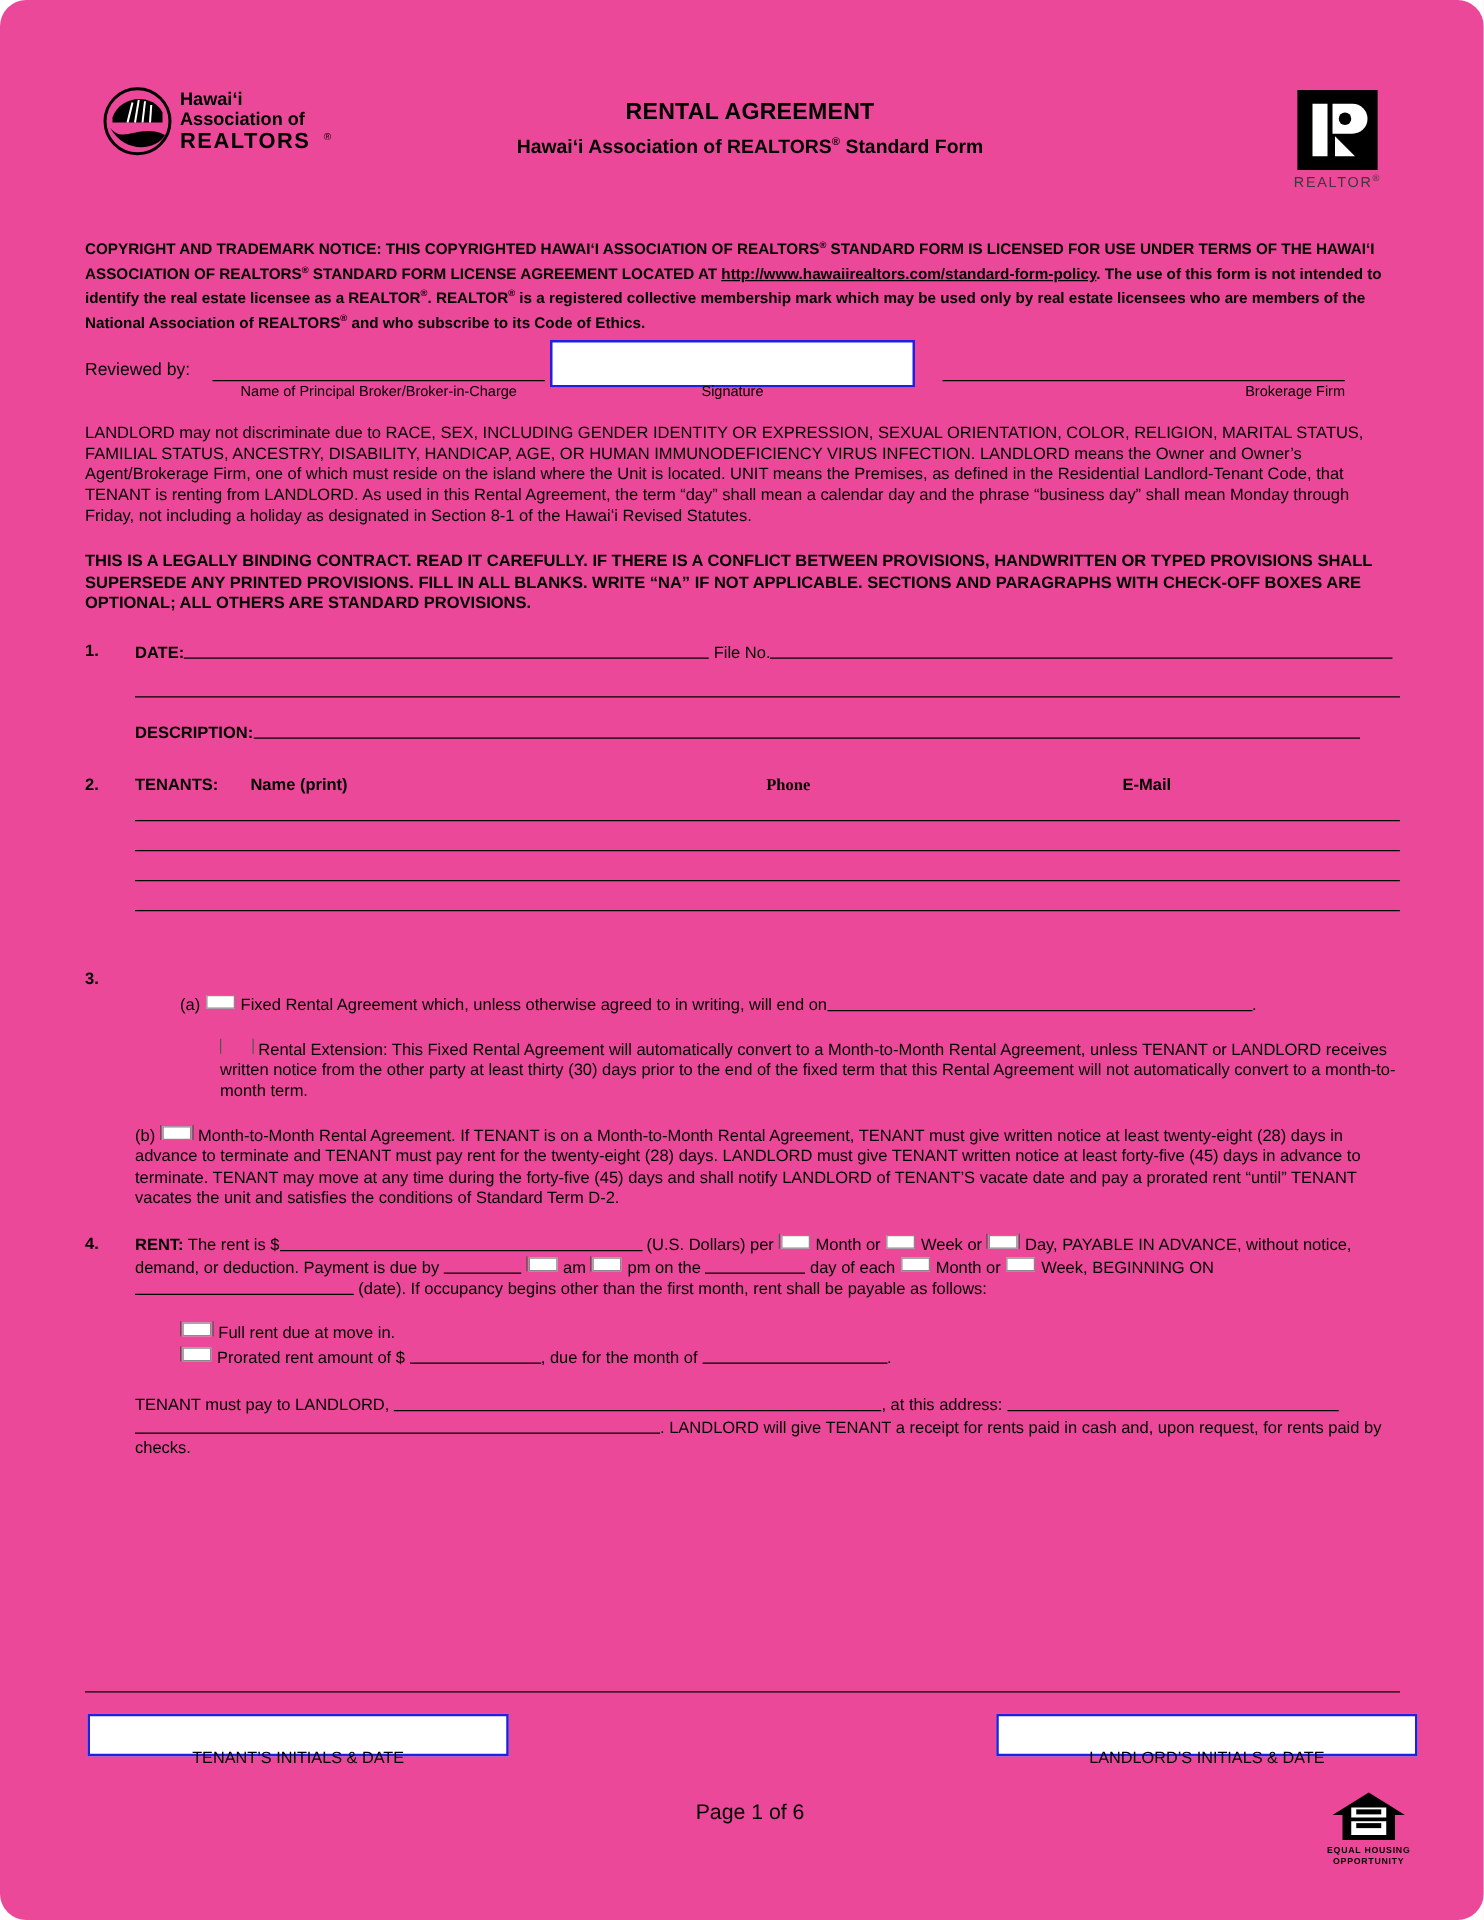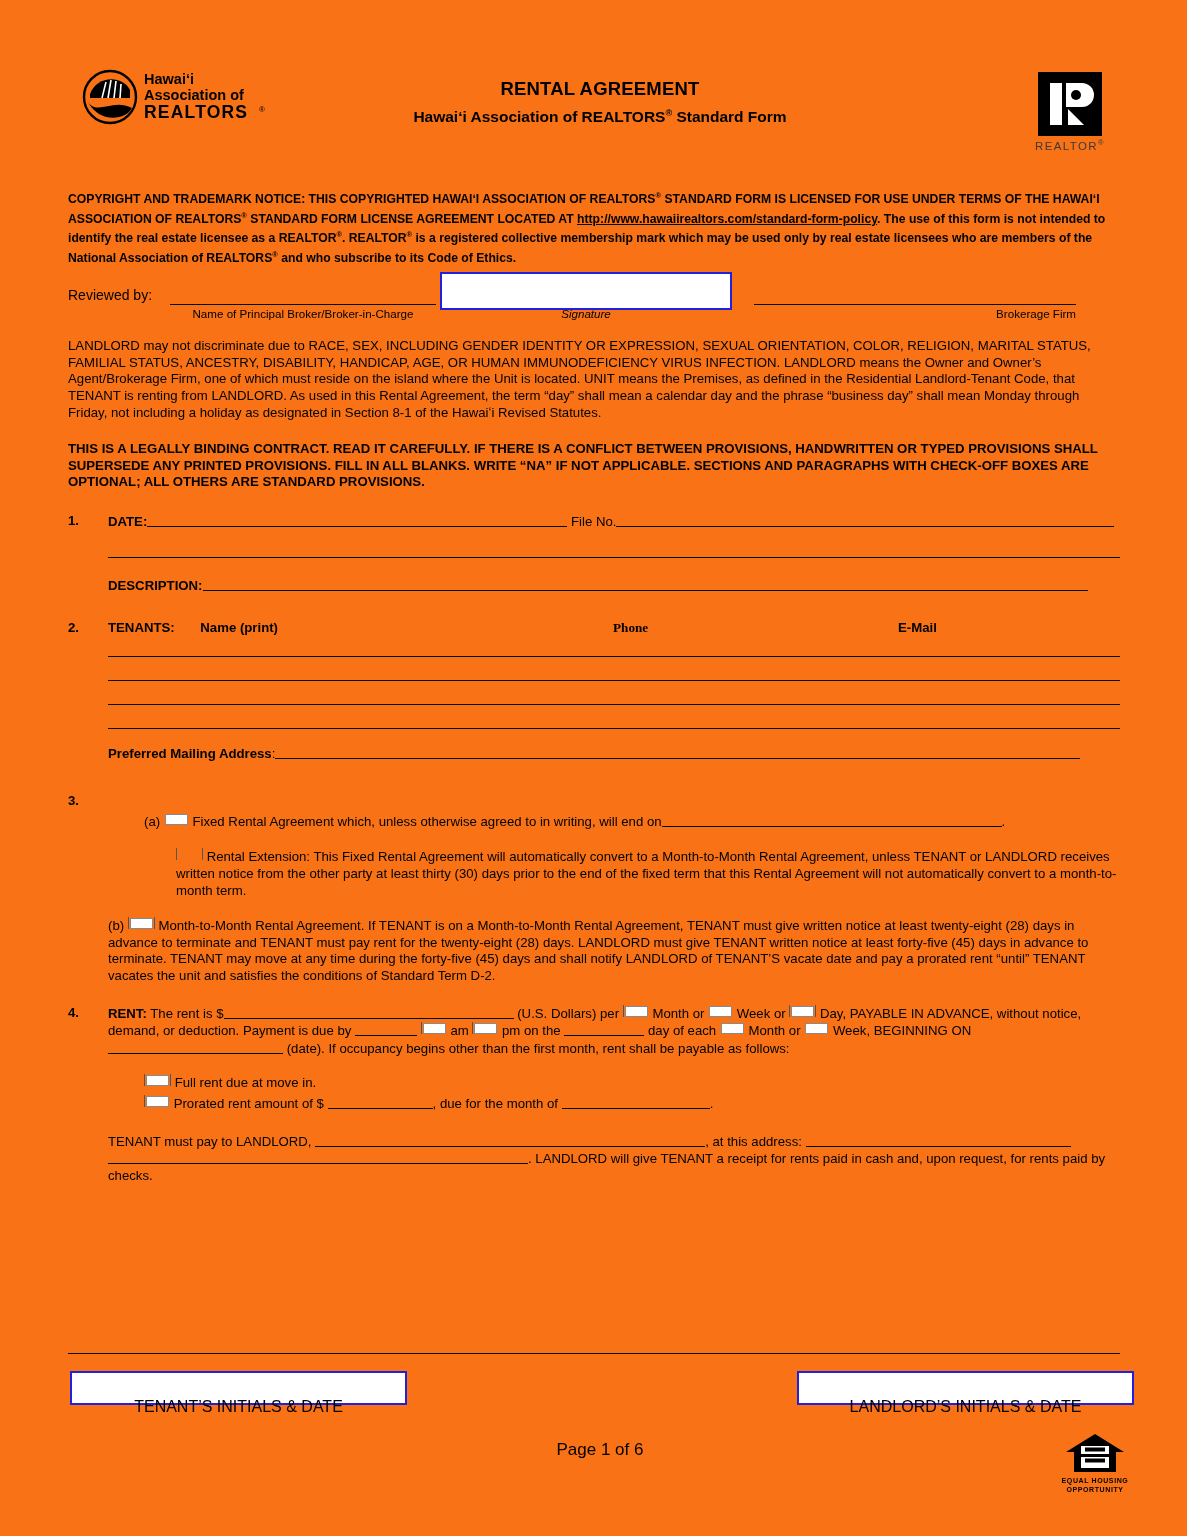--- a/index.html
+++ b/index.html
@@ -8,23 +8,24 @@
     background: #ffffff;
   }
   body {
     font-family: "Liberation Sans", sans-serif;
     color: #000000;
   }
   .page {
     position: relative;
     width: 1187px;
     height: 1536px;
-    background: #f97316;
+    background: #ec4899;
     overflow: hidden;
     box-sizing: border-box;
+    border-radius: 21px;
   }
 
   
   .header {
     position: absolute;
     left: 0; top: 0; right: 0;
     height: 175px;
   }
   .har-logo {
     position: absolute;
@@ -132,21 +133,20 @@
     border: 2px solid #2020e0;
     background: #fff;
     box-sizing: border-box;
   }
   .rv-cap-2 {
     position: absolute;
     left: 372px; top: 28px;
     width: 292px;
     text-align: center;
     font-size: 11.6px;
-    font-style: italic;
   }
   .rv-line-3 {
     position: absolute;
     left: 686px; top: 26px;
     width: 322px;
     border-bottom: 1.1px solid #000;
   }
   .rv-cap-3 {
     position: absolute;
     left: 686px; top: 28px;
@@ -266,21 +266,21 @@
     height: 34px;
     border: 2.4px solid #2020e0;
     background: #fff;
     box-sizing: border-box;
   }
   .init-tenant { left: 70px; top: 1371px; width: 337px; }
   .init-landlord { left: 797px; top: 1371px; width: 337px; }
   .init-cap {
     position: absolute;
     top: 1398px;
-    font-size: 16px;
+    font-size: 13px;
     text-align: center;
   }
   .init-cap-tenant { left: 70px; width: 337px; }
   .init-cap-landlord { left: 797px; width: 337px; }
 
   .foot-left {
     position: absolute;
     left: 78px;
     top: 1430px;
     font-size: 13.2px;
@@ -405,21 +405,20 @@
       </div>
       <div style="height:16px"></div>
       <div class="tenant-line"></div>
       <div class="tl-sp"></div>
       <div class="tenant-line"></div>
       <div class="tl-sp"></div>
       <div class="tenant-line"></div>
       <div class="tl-sp"></div>
       <div class="tenant-line"></div>
       <div style="height:16px"></div>
-      <div class="sect-body"><span class="bold">Preferred Mailing Address</span><span>:</span><span class="fl" style="width:805px"></span></div>
       <div style="height:8px"></div>
     </div>
 
     <div class="gap-22"></div>
 
     <div class="sect">
       <div class="sect-num">3.</div>
       <div class="sect-body">
 
         <div style="height:20px"></div>

